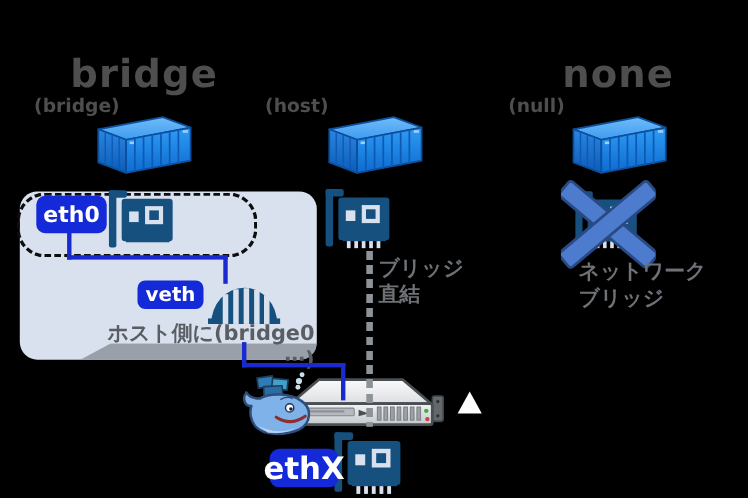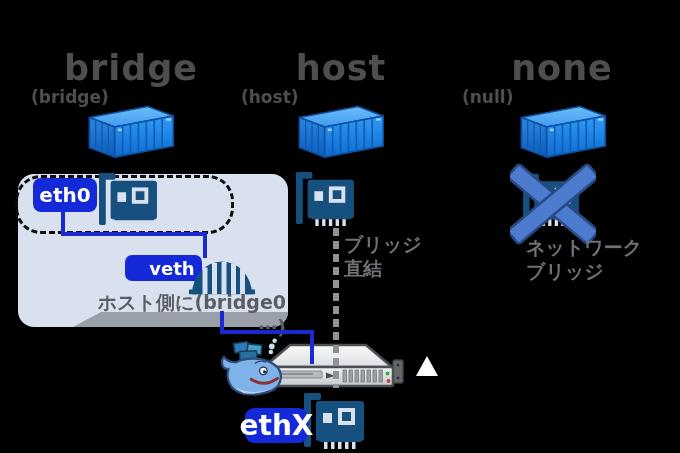--- a/index.html
+++ b/index.html
@@ -9,21 +9,21 @@
     margin-top:44px;
   }
   .abs{position:absolute;}
   .col-title{width:200px;text-align:center;font-size:35px;font-weight:800;color:#4e4e4e;letter-spacing:1px;}
   .col-sub{width:200px;text-align:left;font-size:17px;font-weight:800;color:#4e4e4e;}
   .badge{
     background:#1429d8;color:#fff;font-weight:800;text-align:center;
     border-radius:8px;display:flex;align-items:center;justify-content:center;
   }
   #badge-eth0{left:33px;top:134px;width:64px;height:34px;font-size:20px;}
-  #badge-veth{left:125px;top:211px;width:60px;height:26px;font-size:18px;border-radius:7px;padding-left:17px;}
+  #badge-veth{left:125px;top:211px;width:60px;height:26px;font-size:18px;border-radius:7px;}
   #badge-ethx{left:245px;top:364px;width:63px;height:35px;font-size:28px;border-radius:9px;z-index:6;}
   #panel{left:18px;top:130px;width:270px;height:153px;background:#d9e0ee;border-radius:16px;}
   #panel-shadow{left:55px;top:138px;width:215px;height:15px;background:#9aa0aa;
     clip-path:polygon(0 100%,13% 0,100% 0,100% 100%);border-bottom-right-radius:16px;}
   #dashed-boundary{left:15px;top:131px;width:213px;height:53px;border:3px dashed #0d0d0d;border-radius:26px;}
   .wire{background:#1b2ad0;}
   #wire-eth0-v{left:61px;top:167px;width:4px;height:25px;}
   #wire-eth0-h{left:61px;top:188px;width:146px;height:4px;}
   #wire-veth-v{left:203px;top:188px;width:4px;height:26px;}
   #wire-bridge-v1{left:220px;top:267px;width:4px;height:23px;}
@@ -172,21 +172,20 @@
         <rect x="-9" y="31.5" width="102" height="17" rx="3" transform="rotate(-40 42 40)"></rect>
       </g>
     </symbol>
   </defs>
 </svg>
 
 <div id="stage">
 
   <div class="abs col-title" style="left:31px;top:4px">bridge</div>
   <div class="abs col-sub" style="left:31px;top:43px">(bridge)</div>
-  <div class="abs col-title" style="left:241px;top:4px">host</div>
   <div class="abs col-sub" style="left:241px;top:43px">(host)</div>
   <div class="abs col-title" style="left:462px;top:4px">none</div>
   <div class="abs col-sub" style="left:462px;top:43px">(null)</div>
 
   <svg class="abs" style="left:83px;top:55px" width="95" height="64" viewBox="0 0 120 78">
       <use href="#container"></use>
     </svg>
   <svg class="abs" style="left:293px;top:55px" width="95" height="64" viewBox="0 0 120 78">
       <use href="#container"></use>
     </svg>

